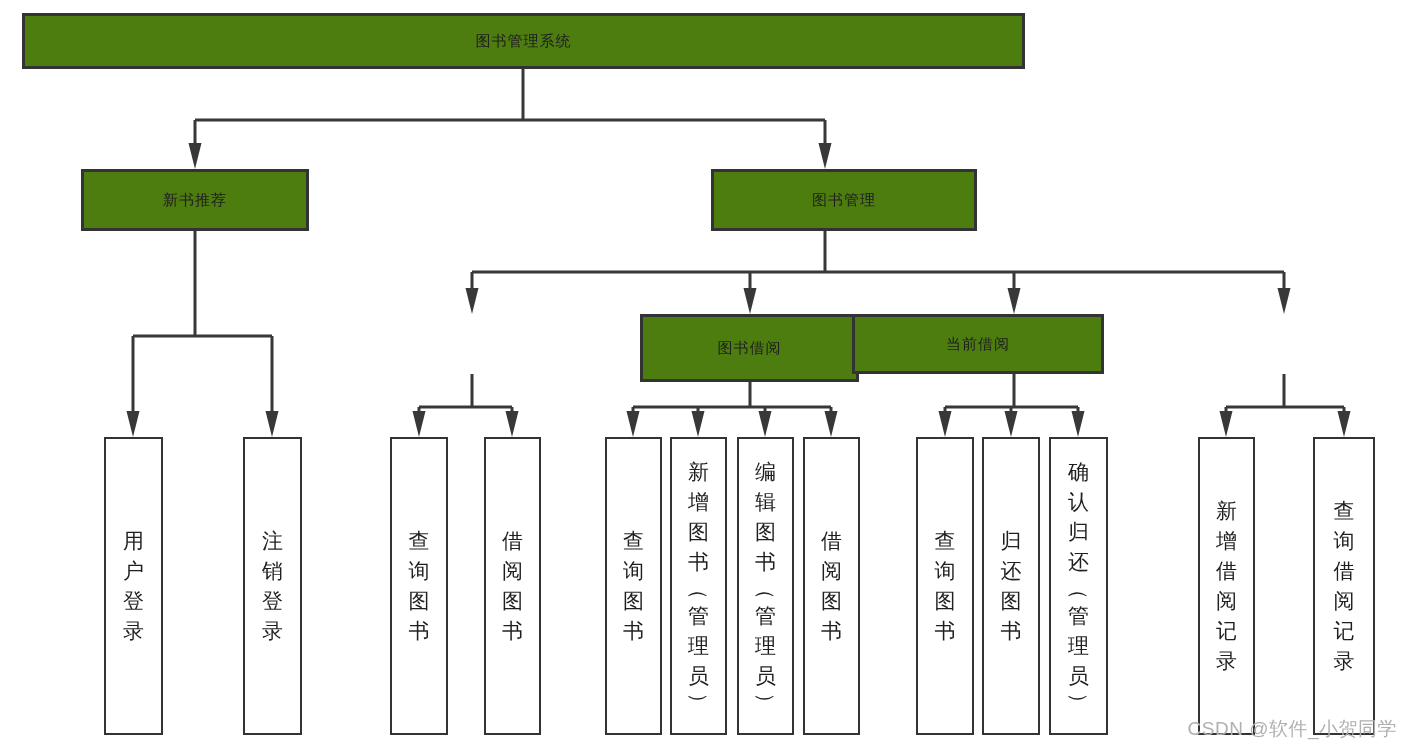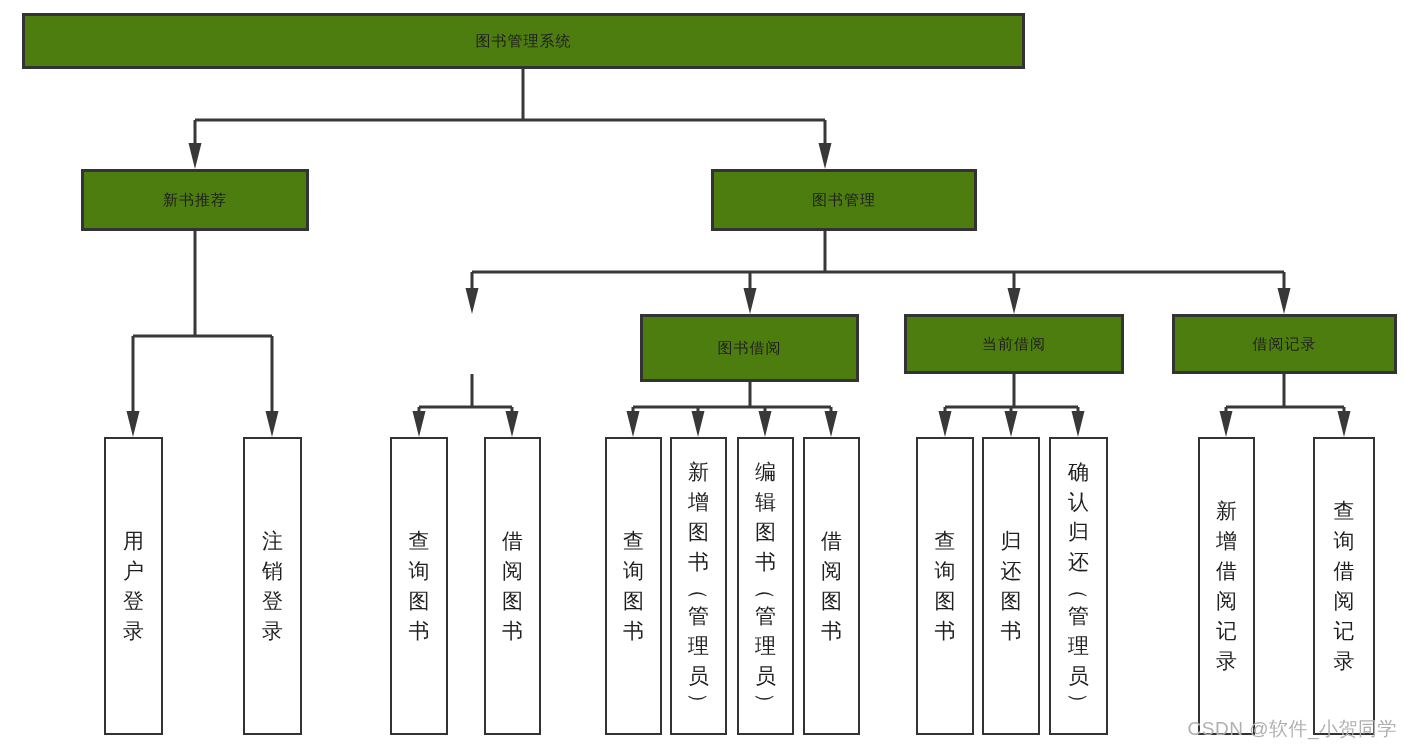--- a/index.html
+++ b/index.html
@@ -55,22 +55,21 @@
       <polygon points="1337.5,411 1350.5,411 1344,437"></polygon>
     </g>
   </svg>
 
   <div class="hbox" style="left:22px;top:13px;width:1003px;height:56px">图书管理系统</div>
 
   <div class="hbox" style="left:81px;top:169px;width:228px;height:62px">新书推荐</div>
   <div class="hbox" style="left:711px;top:169px;width:266px;height:62px">图书管理</div>
 
   <div class="hbox" style="left:640px;top:314px;width:219px;height:68px">图书借阅</div>
-  <div class="hbox" style="left:904px;top:314px;width:220px;height:60px">当前借阅</div>
-  <div class="hbox" style="left:1172px;top:314px;width:225px;height:60px">借阅记录</div>
+  <div class="hbox" style="left:852px;top:314px;width:252px;height:60px">当前借阅</div>
 
   <div class="vbox" style="left:104px;top:437px;width:59px;height:298px">
       <span>用</span>
       <span>户</span>
       <span>登</span>
       <span>录</span>
     </div>
   <div class="vbox" style="left:243px;top:437px;width:59px;height:298px">
       <span>注</span>
       <span>销</span>

